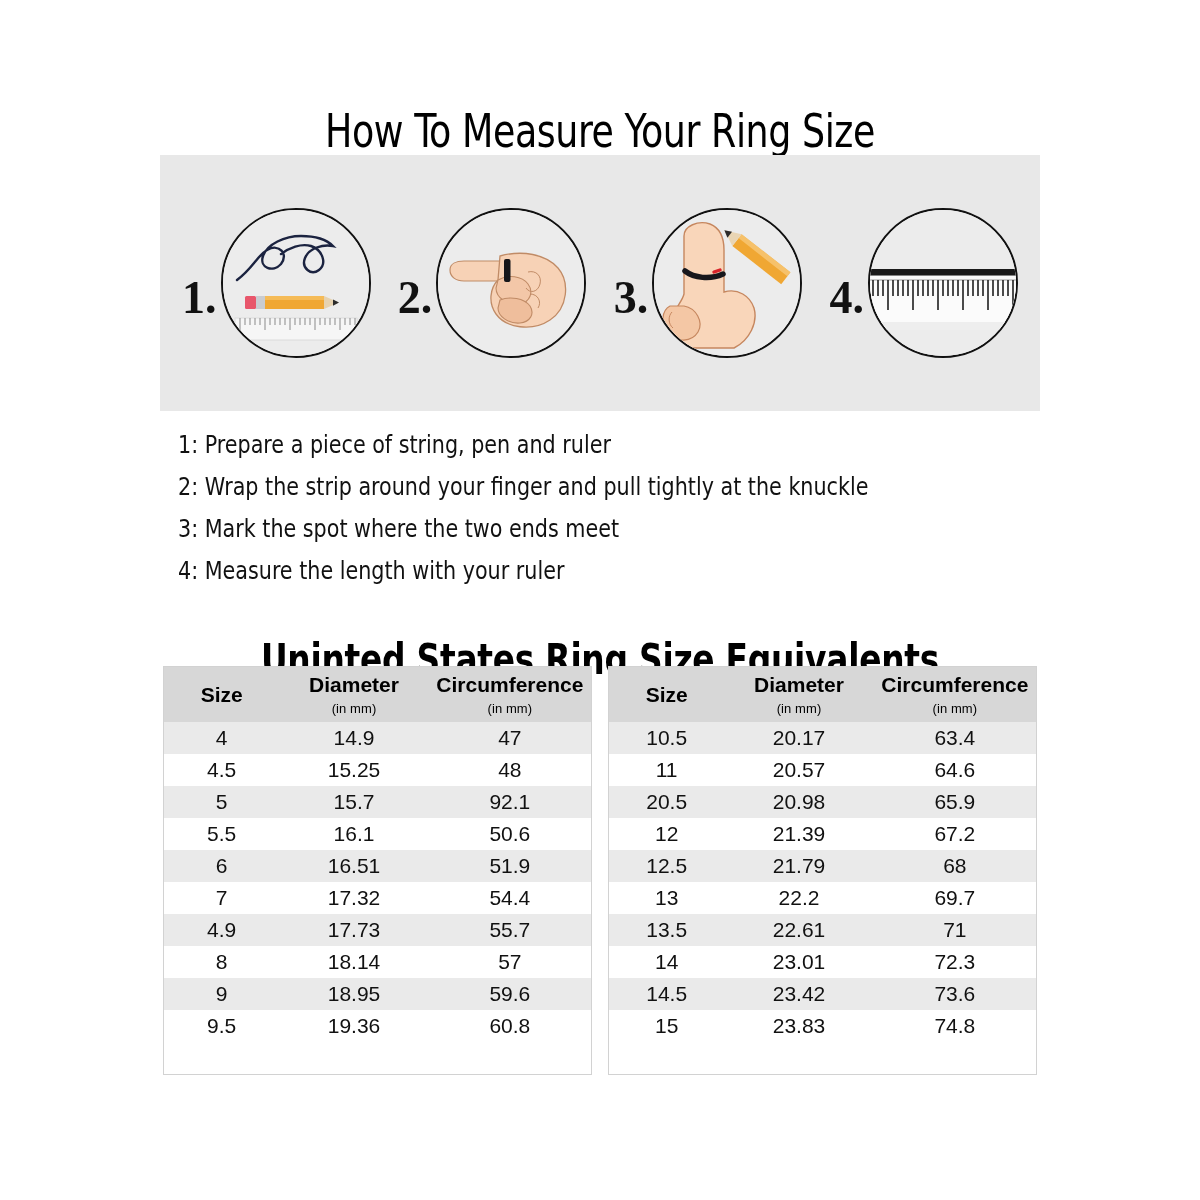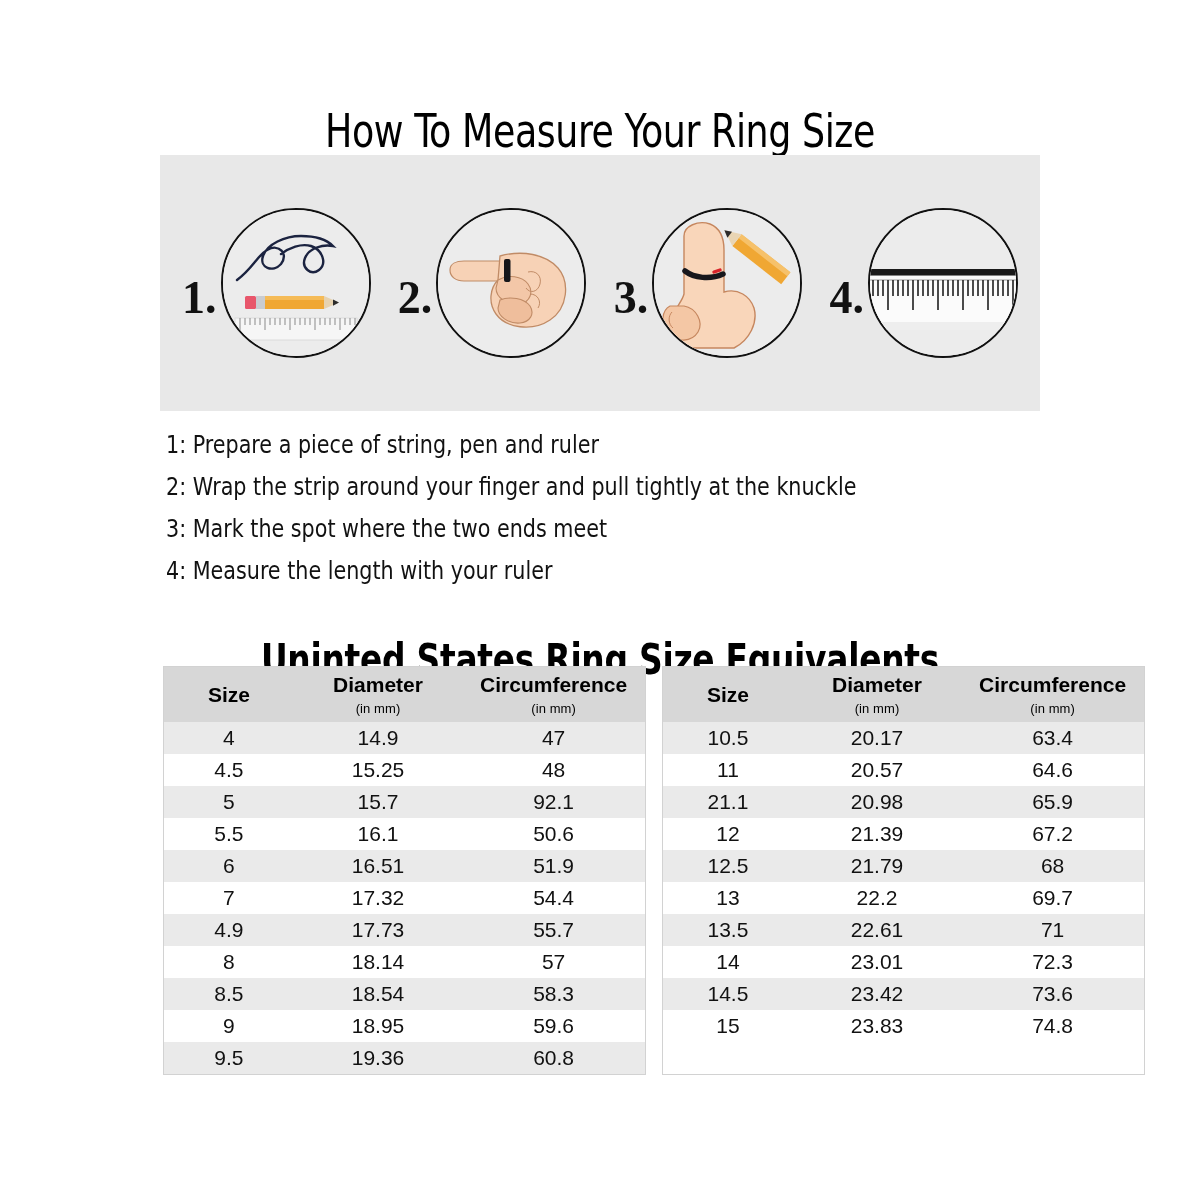--- a/index.html
+++ b/index.html
@@ -94,41 +94,41 @@
     overflow: hidden;
     position: relative;
     background: #ececec;
     flex: 0 0 auto;
   }
   .circle svg { display: block; width: 100%; height: 100%; }
 
   
   .instructions {
     position: absolute;
-    left: 166px;
+    left: 178px;
     top: 424px;
     width: 900px;
   }
   .instruction {
     font-family: "Liberation Sans Narrow", "DejaVu Sans Condensed", "Liberation Sans", sans-serif;
     font-size: 25px;
     font-weight: 400;
     line-height: 42px;
     color: #111;
     white-space: nowrap;
     transform: scaleX(0.92);
     transform-origin: left center;
   }
 
   
   .tables {
     position: absolute;
     left: 163px;
     top: 666px;
-    width: 982px;
+    width: 874px;
     display: flex;
     gap: 16px;
   }
   .table-wrap {
     flex: 1 1 0;
     border: 1px solid #d2d2d2;
     box-sizing: border-box;
     background: #ffffff;
   }
   table {
@@ -393,25 +393,20 @@
               <td>4.9</td>
               <td>17.73</td>
               <td>55.7</td>
             </tr>
             <tr>
               <td>8</td>
               <td>18.14</td>
               <td>57</td>
             </tr>
             <tr>
-              <td>8.5</td>
-              <td>18.54</td>
-              <td>58.3</td>
-            </tr>
-            <tr>
               <td>9</td>
               <td>18.95</td>
               <td>59.6</td>
             </tr>
             <tr>
               <td>9.5</td>
               <td>19.36</td>
               <td>60.8</td>
             </tr>
           </tbody>
@@ -445,21 +440,21 @@
               <td>10.5</td>
               <td>20.17</td>
               <td>63.4</td>
             </tr>
             <tr>
               <td>11</td>
               <td>20.57</td>
               <td>64.6</td>
             </tr>
             <tr>
-              <td>21.1</td>
+              <td>20.5</td>
               <td>20.98</td>
               <td>65.9</td>
             </tr>
             <tr>
               <td>12</td>
               <td>21.39</td>
               <td>67.2</td>
             </tr>
             <tr>
               <td>12.5</td>

